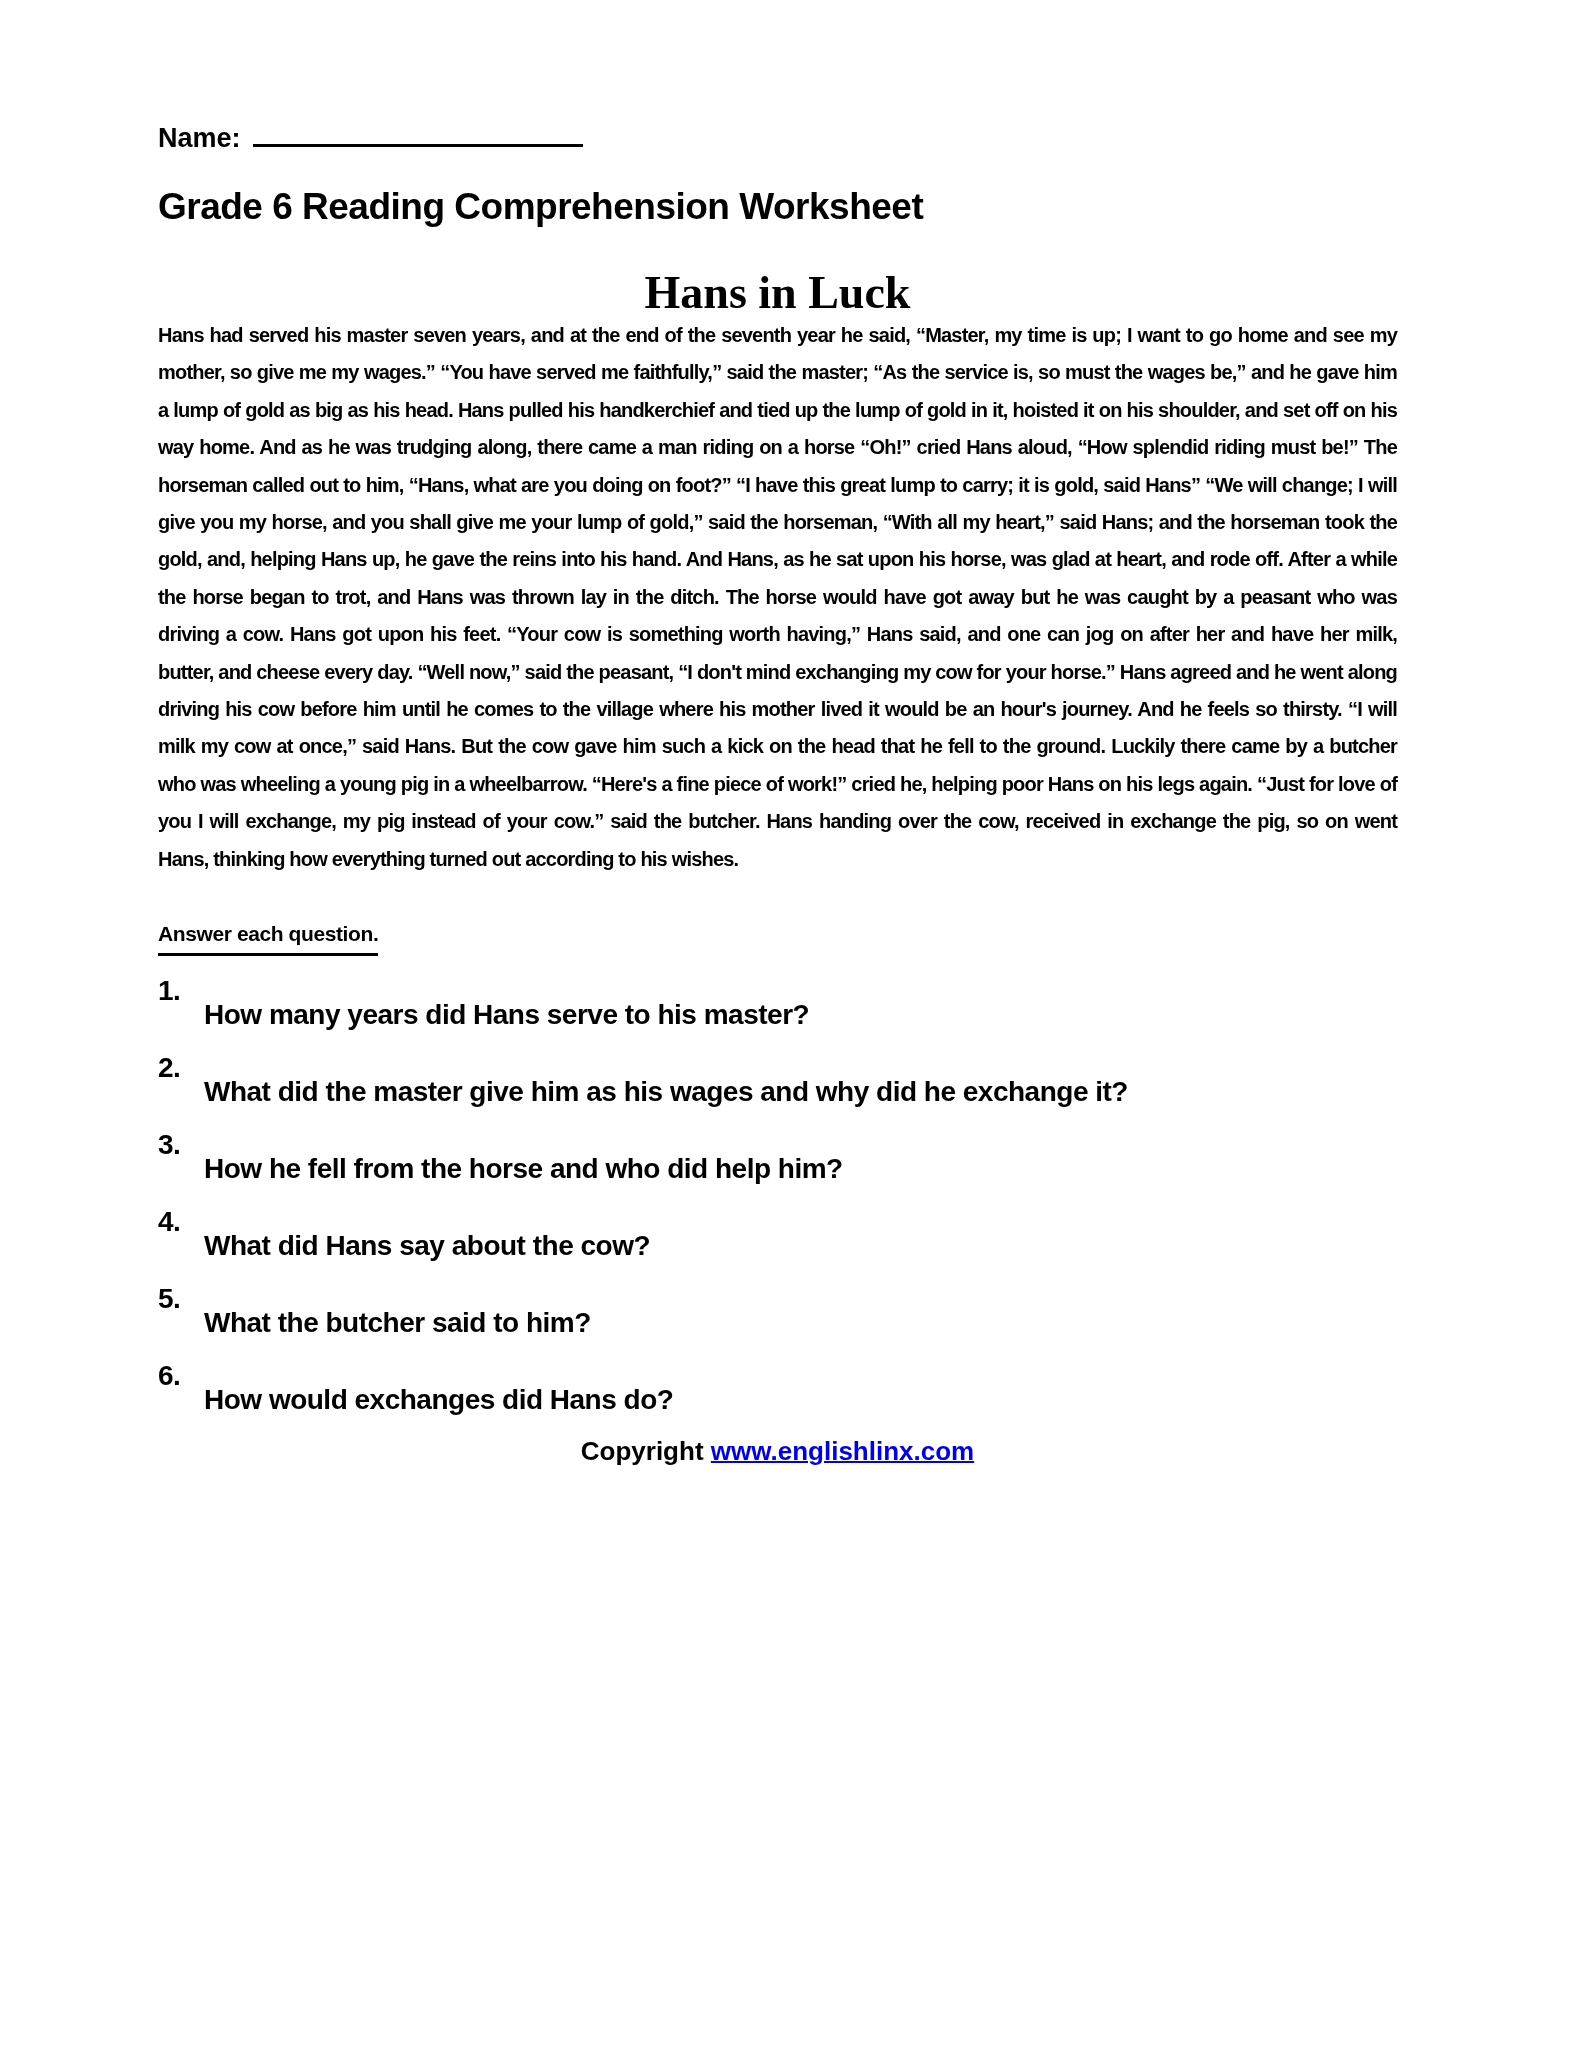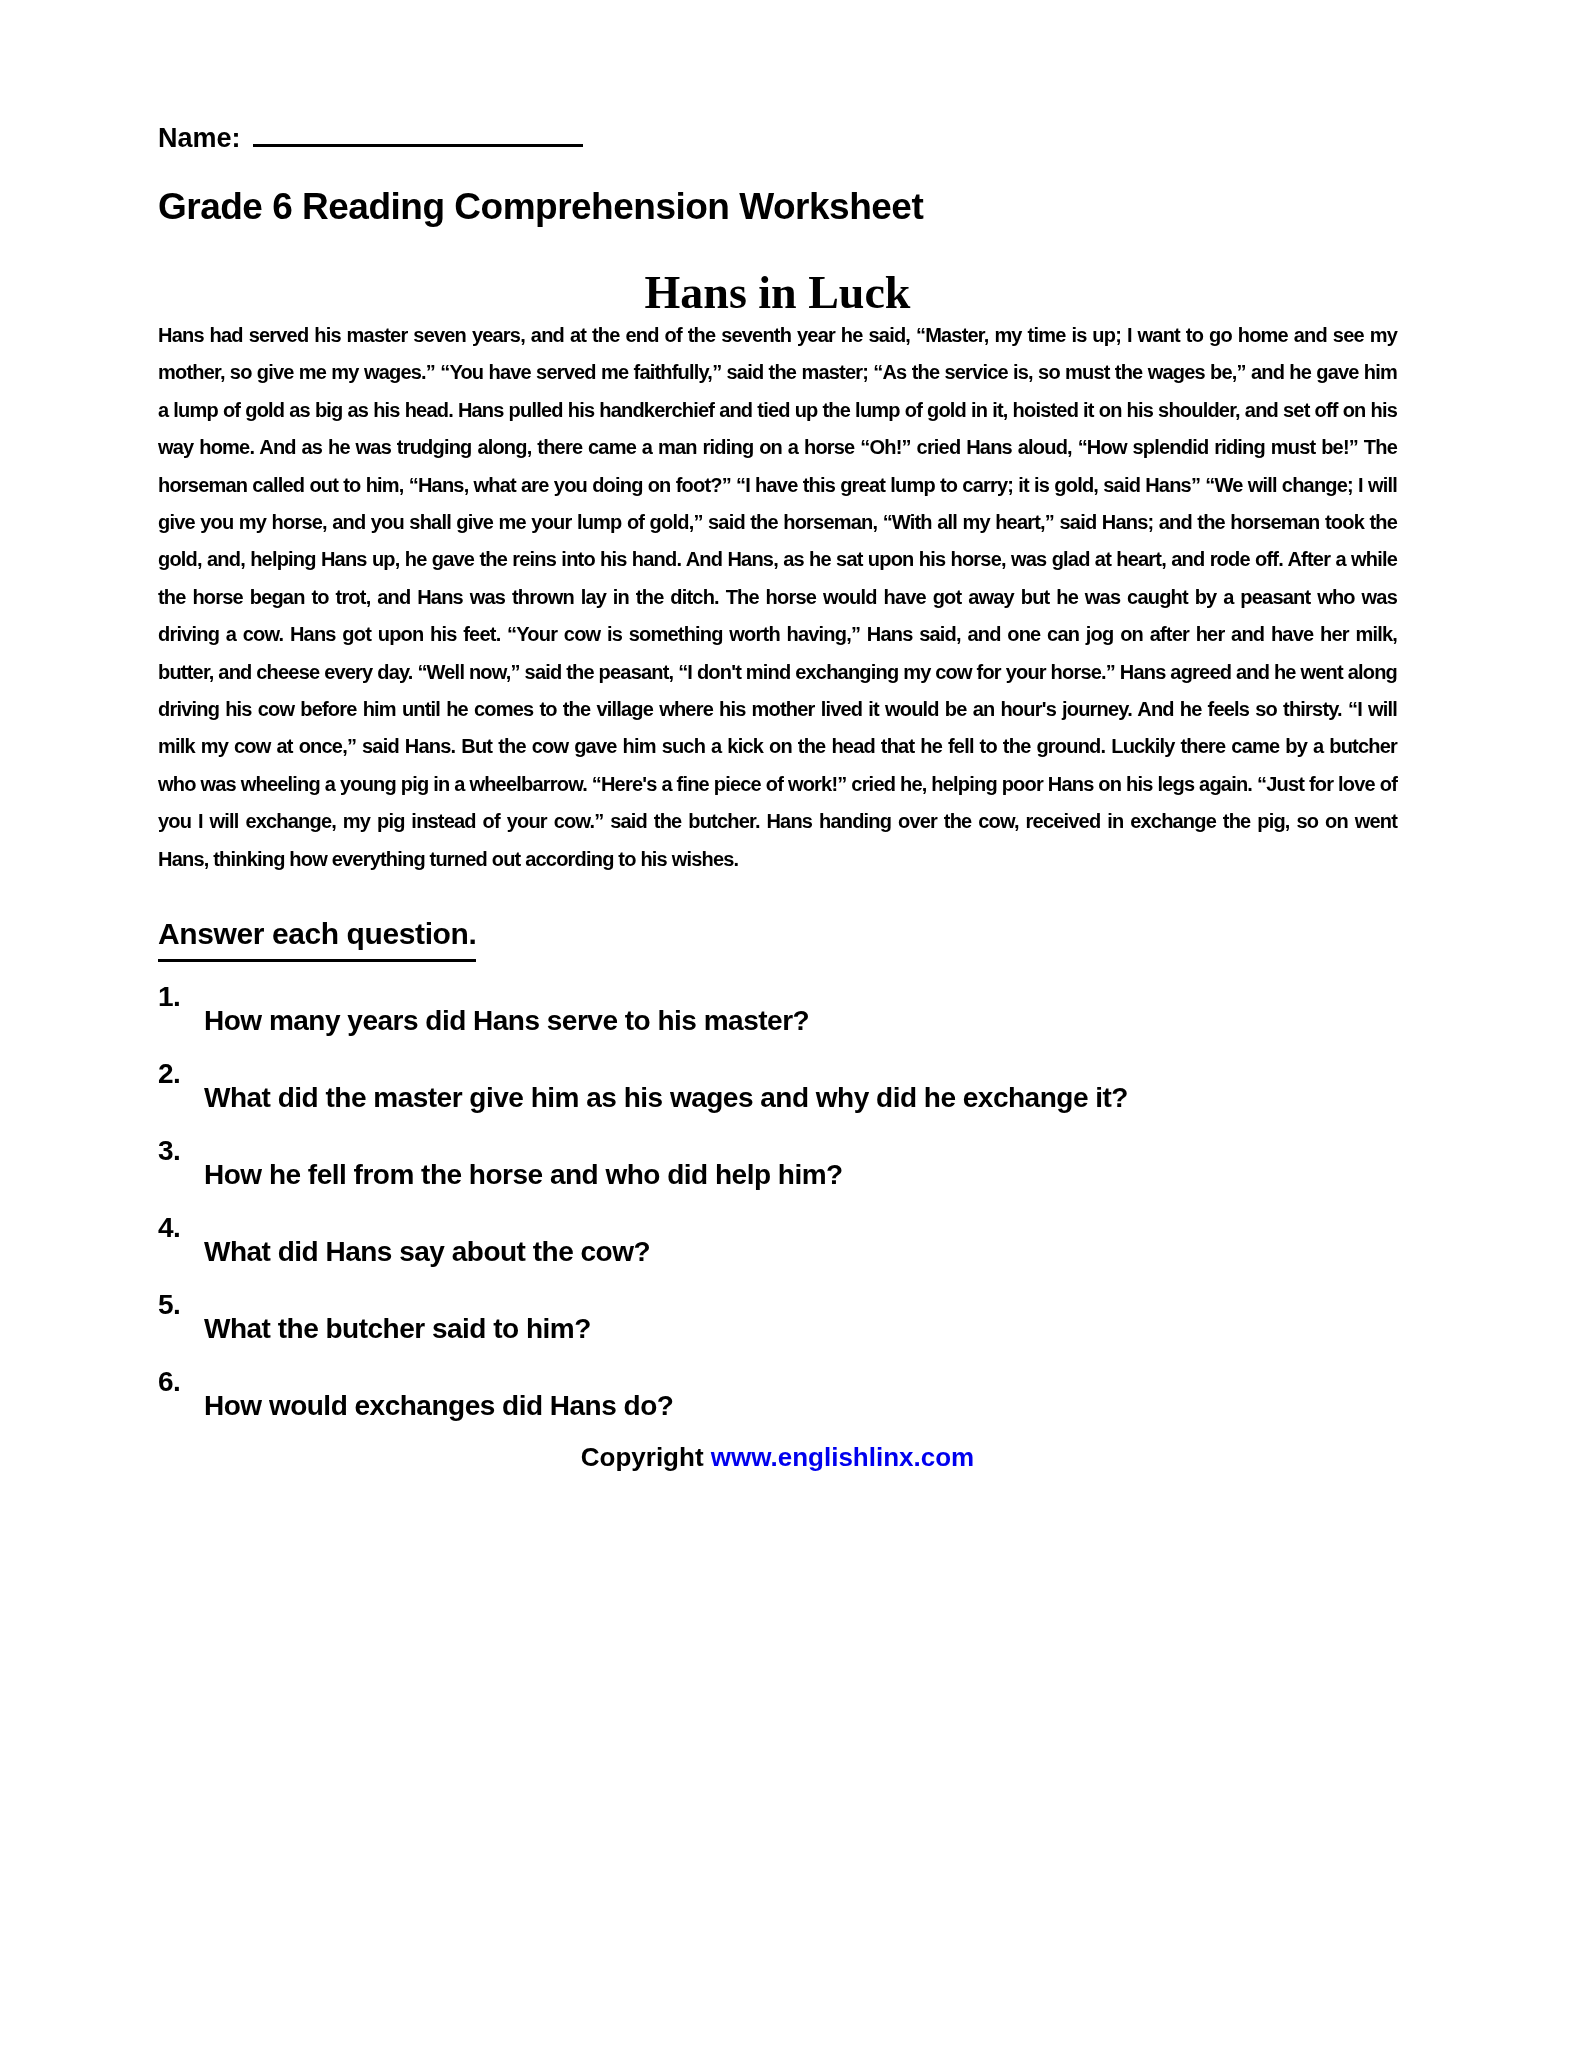--- a/index.html
+++ b/index.html
@@ -34,36 +34,36 @@
   }
   .instructions{
     margin-top:36px;font-size:29px;line-height:37px;letter-spacing:-0.6px;
   }
   .story{
     font-size:20px;line-height:37.4px;letter-spacing:-0.8px;
     text-align:justify;
   }
   .answer-heading-wrap{margin-top:40px;}
   .answer-heading{
-    display:inline-block;font-size:30px;line-height:31px;letter-spacing:-0.4px;
-    border-bottom:3px solid #000;padding-bottom:10px;
+    display:inline-block;font-size:21px;line-height:31px;letter-spacing:-0.4px;
+    border-bottom:3px solid #000;padding-bottom:4px;
   }
   .questions{margin-top:16px;}
   .q-row{
     display:flex;font-size:28px;line-height:37px;letter-spacing:-0.5px;
     margin-bottom:16px;
   }
   .q-num{flex:0 0 46px;}
   .q-text{flex:1;margin-top:24px;}
 
   .footer{
     margin-top:16px;text-align:center;font-size:26px;line-height:34px;
   }
   .footer a{
-    color:#0000EE;text-decoration-thickness:2px;
+    color:#0000EE;text-decoration:underline;text-decoration-thickness:2px;
     cursor:pointer;
   }
 </style>
 </head>
 <body>
 
 <div class="page">
   <div class="content">
 
     <div class="header-row">

